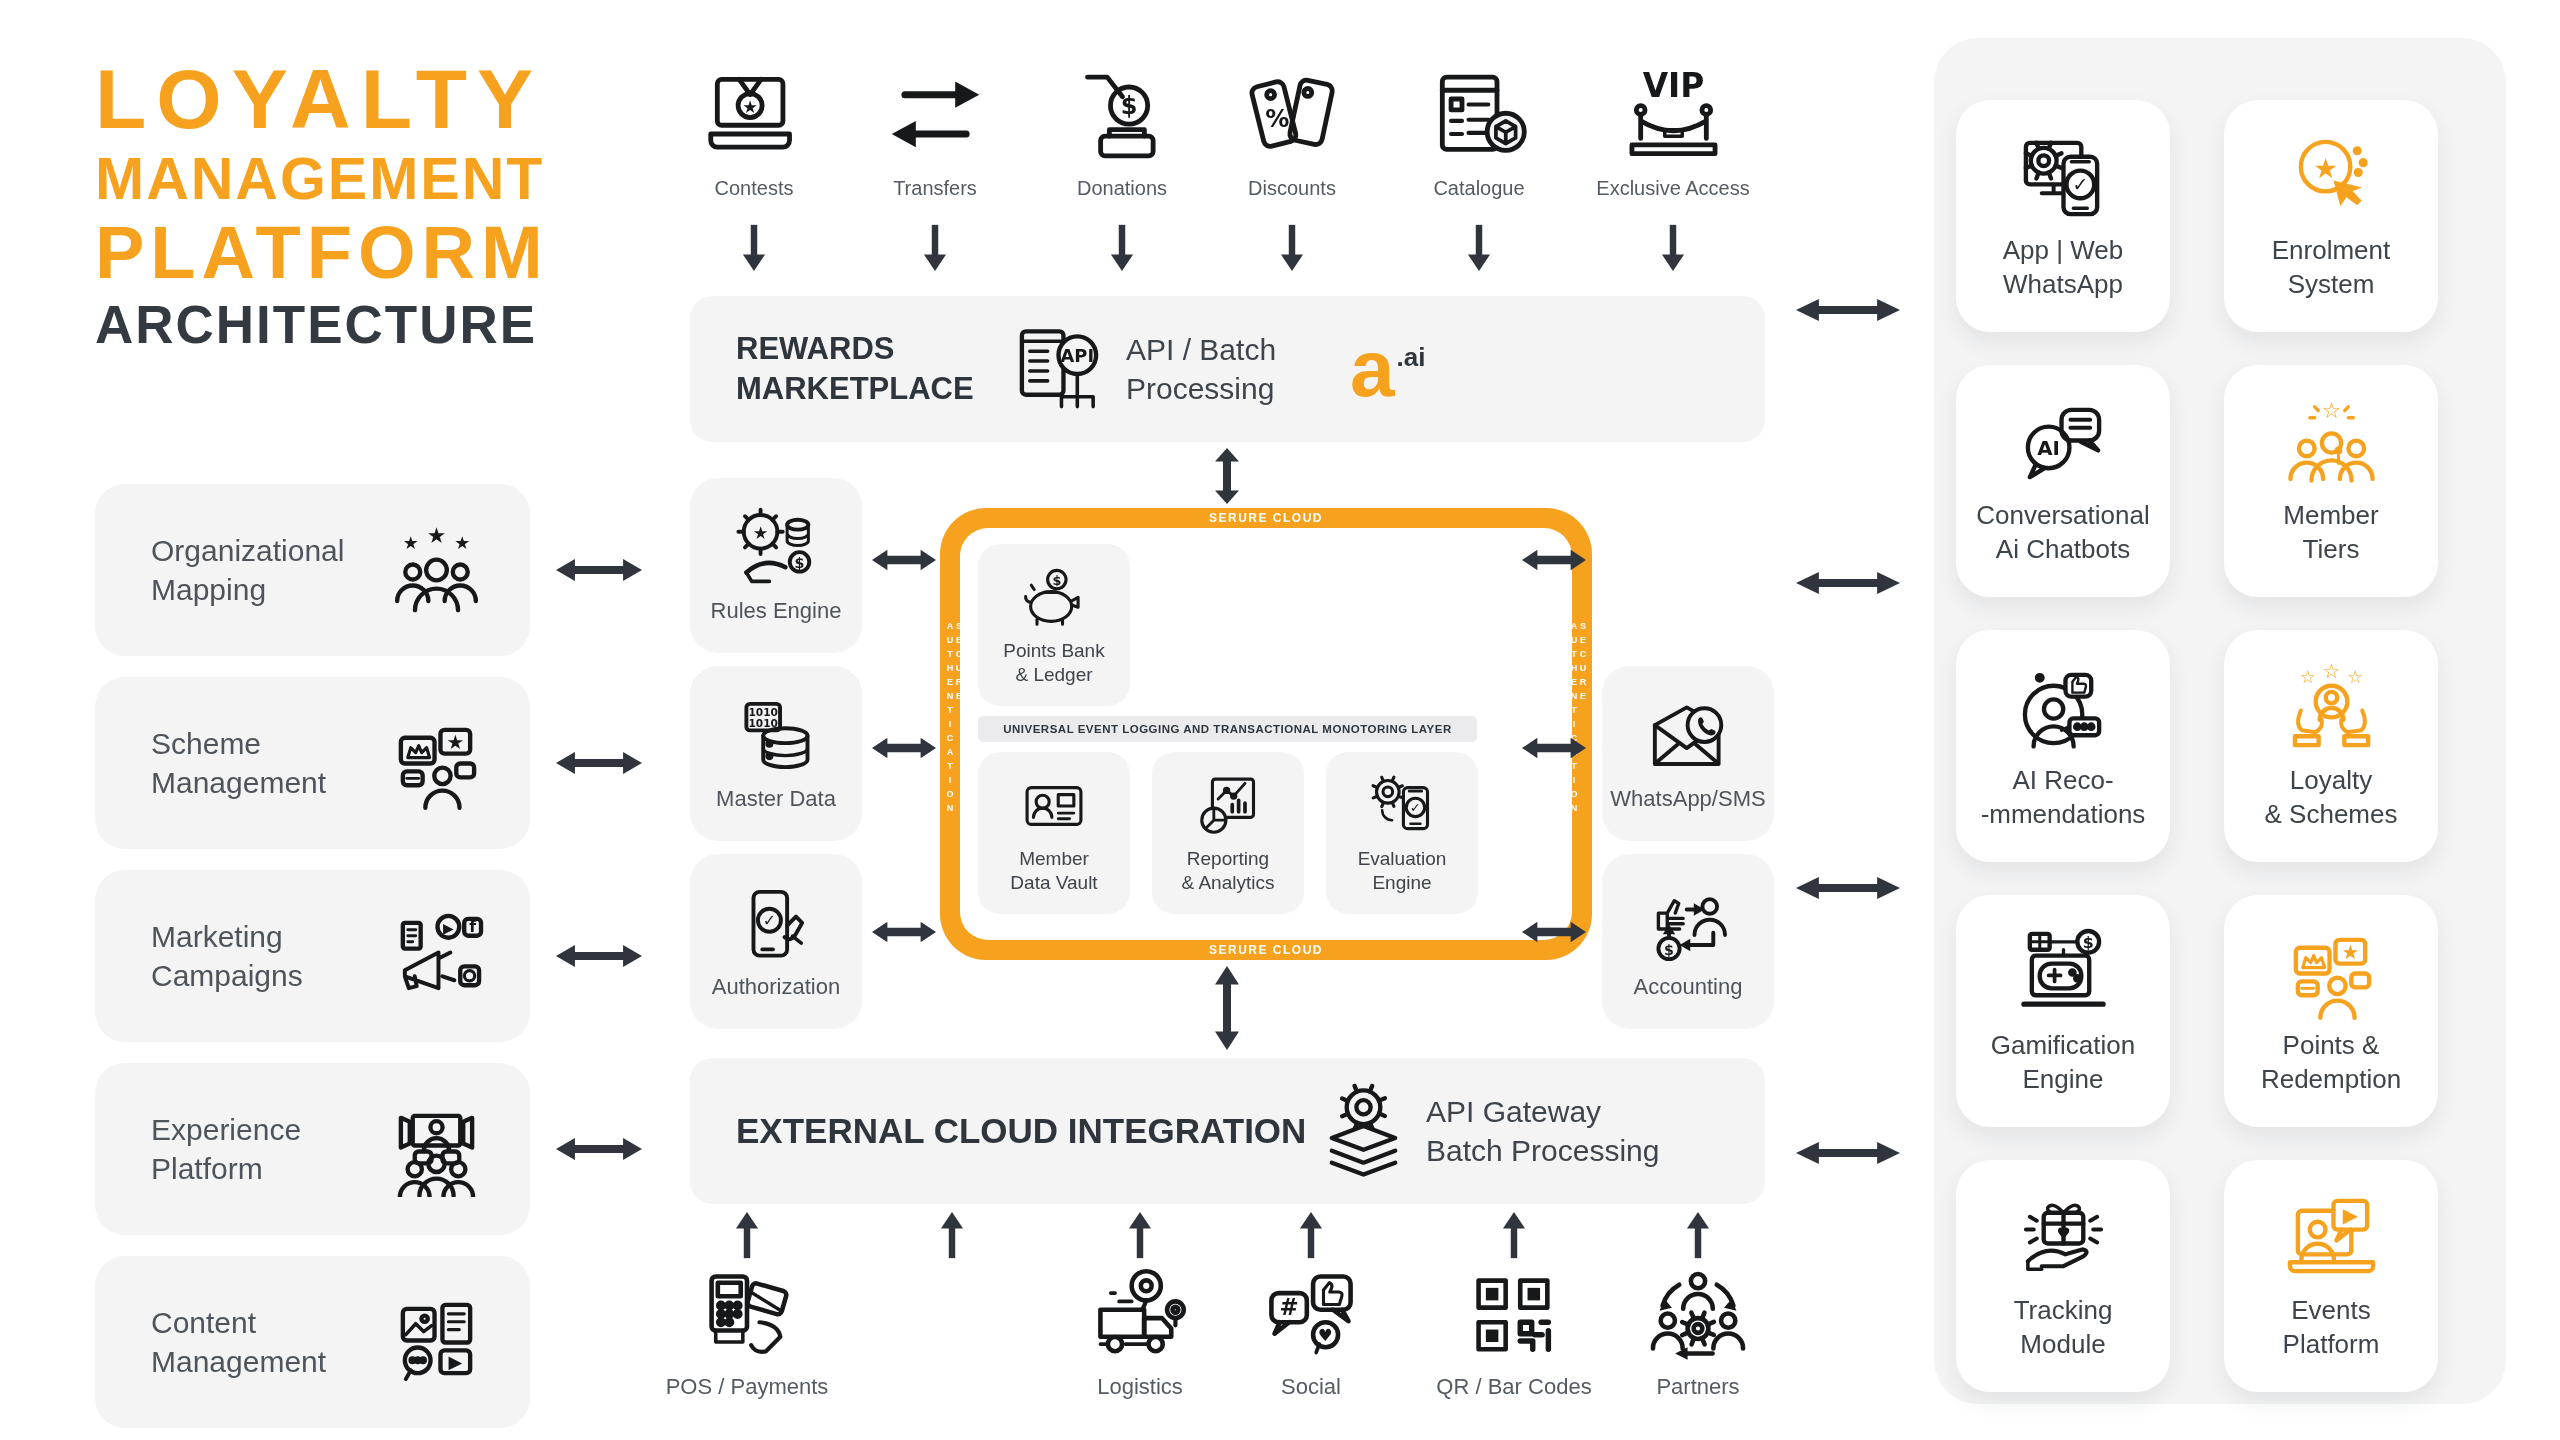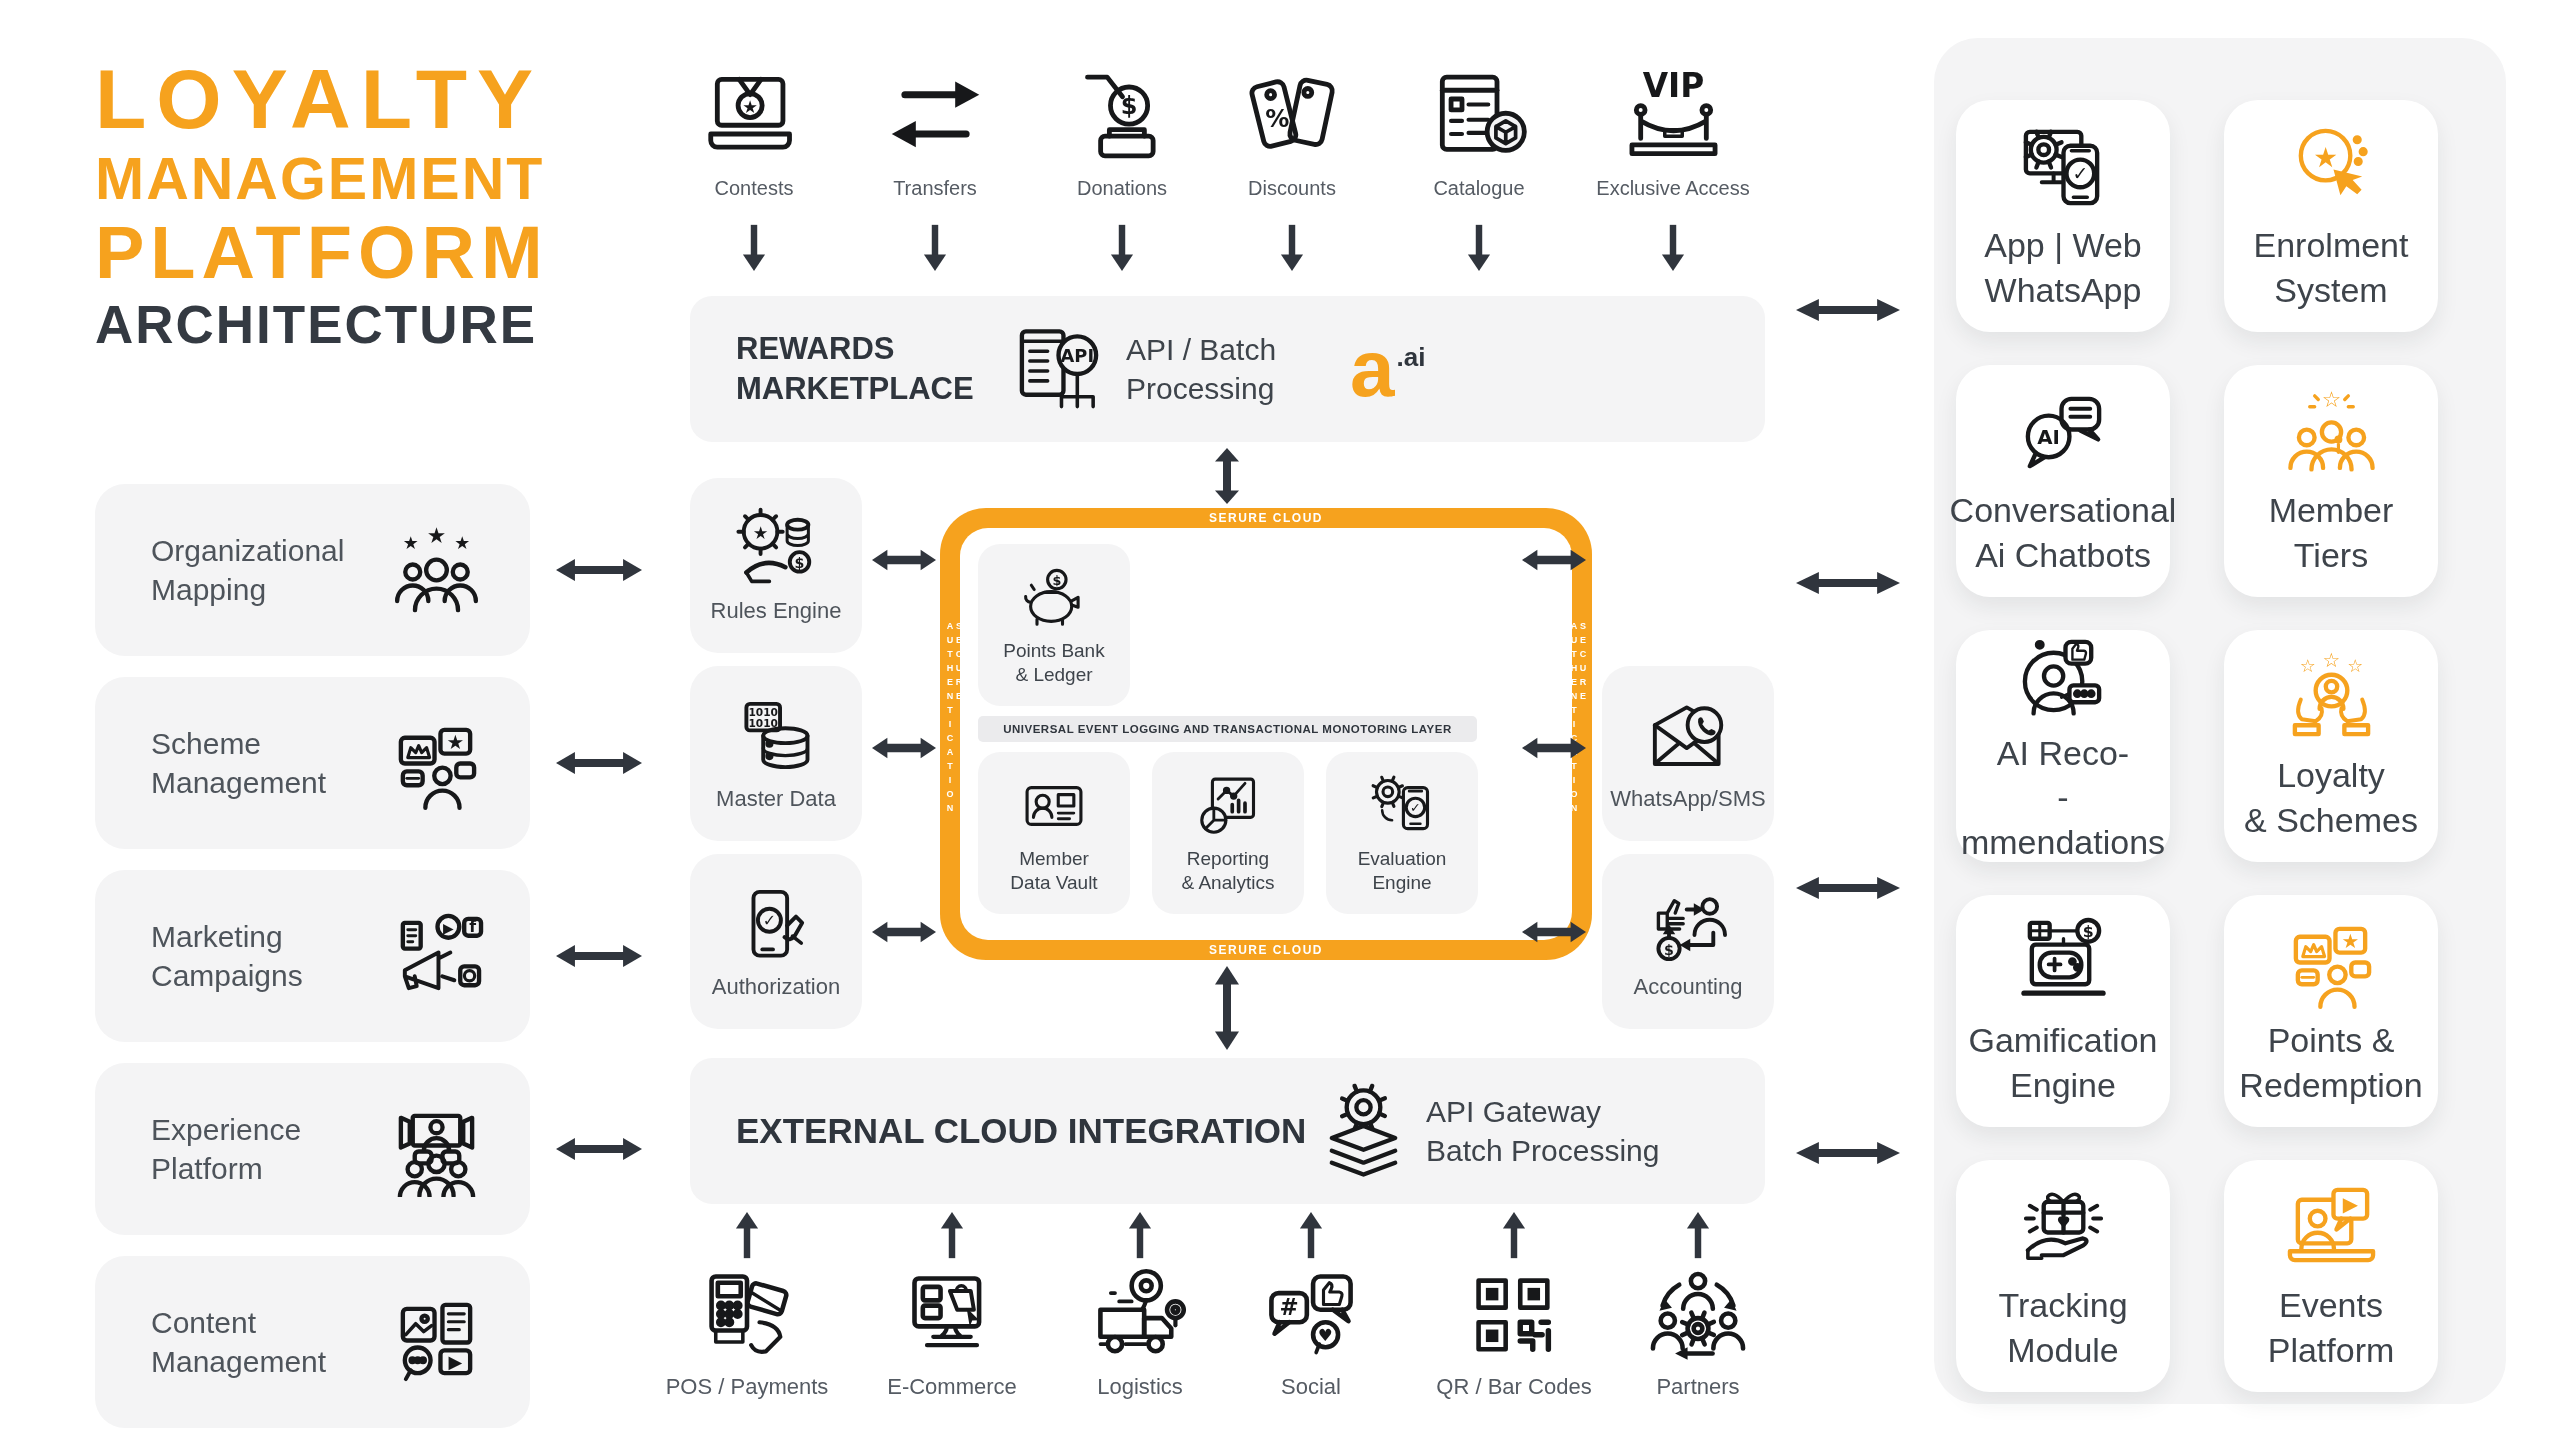--- a/index.html
+++ b/index.html
@@ -67,21 +67,21 @@
   .cmlab{font-size:19px;color:#3E444B;text-align:center;line-height:1.25;}
   .band{position:absolute;left:38px;top:208px;width:499px;height:26px;background:#EBEBED;border-radius:5px;
         display:flex;align-items:center;justify-content:center;font-size:11.5px;font-weight:700;
         color:#2F353D;letter-spacing:.5px;}
 
   
   .panel{position:absolute;left:1934px;top:38px;width:572px;height:1366px;background:#F4F4F5;border-radius:44px;}
   .tile{position:absolute;width:214px;height:232px;background:#ffffff;border-radius:34px;
         box-shadow:0 10px 22px rgba(30,35,40,.08);
         display:flex;flex-direction:column;align-items:center;justify-content:center;gap:8px;}
-  .tlab{font-size:34px;color:#3E444B;text-align:center;line-height:1.3;}
+  .tlab{font-size:26px;color:#3E444B;text-align:center;line-height:1.3;}
 
   
   .arr{position:absolute;display:block;}
   .arr svg{width:100%;height:100%;display:block;}
 </style>
 </head>
 <body>
 
 <div class="canvas">
 
@@ -837,34 +837,20 @@
           <circle cx="19.5" cy="23" r="1.3" fill="currentColor"></circle>
           <circle cx="11.5" cy="27" r="1.3" fill="currentColor"></circle>
           <circle cx="15.5" cy="27" r="1.3" fill="currentColor"></circle>
           <path d="M9,31 v5.5 h13 v-5.5" stroke-width="1.7"></path>
           <rect x="25" y="10" width="17" height="11.5" rx="2" transform="rotate(16 33.5 16)"></rect>
           <path d="M26,15 l16,4.5" transform="rotate(16 33.5 16)" stroke-width="1.6"></path>
           <path d="M30,27 q9,1 10,7 l-7,7 q-5,1 -7,-3" stroke-width="2"></path>
         </svg>
       </span>
     <span class="blab">POS / Payments</span>
-  </div>
-  <div class="chan" style="left:867px;top:1266px">
-    <span class="icn i100 dark">
-        <svg viewBox="0 0 48 48" fill="none" stroke="currentColor" stroke-width="2.2" stroke-linecap="round" stroke-linejoin="round">
-          <rect x="6" y="6" width="31" height="23" rx="2"></rect>
-          <path d="M19,33.5 q2.5,-2 2.5,-4.5 M28,33.5 q-2.5,-2 -2.5,-4.5 M15,34 h18 M12,38 h24" stroke-width="2"></path>
-          <rect x="10" y="10" width="8.5" height="6.5" rx="1"></rect>
-          <rect x="10" y="19" width="8.5" height="6" rx="1"></rect>
-          <path d="M23,12 l3.5,9 h8 l-1.5,-9 z" stroke-width="1.9"></path>
-          <path d="M26,12 a2.5,2.5 0 0 1 5,0" stroke-width="1.6"></path>
-          <path d="M31,20 l6,6 -3.3,0.2 -1.2,3 z" fill="currentColor" stroke="none"></path>
-        </svg>
-      </span>
-    <span class="blab">E-Commerce</span>
   </div>
   <div class="chan" style="left:1055px;top:1266px">
     <span class="icn i100 dark">
         <svg viewBox="0 0 48 48" fill="none" stroke="currentColor" stroke-width="2.2" stroke-linecap="round" stroke-linejoin="round">
           <rect x="5" y="21" width="21" height="13"></rect>
           <path d="M26,25 h8.5 l4.5,5 v4 h-13 z"></path>
           <circle cx="12" cy="37.5" r="3.4"></circle>
           <circle cx="31.5" cy="37.5" r="3.4"></circle>
           <path d="M17,37.5 h10 M5,37.5 h3.5" stroke-width="1.7"></path>
           <circle cx="27" cy="9.5" r="7"></circle>

